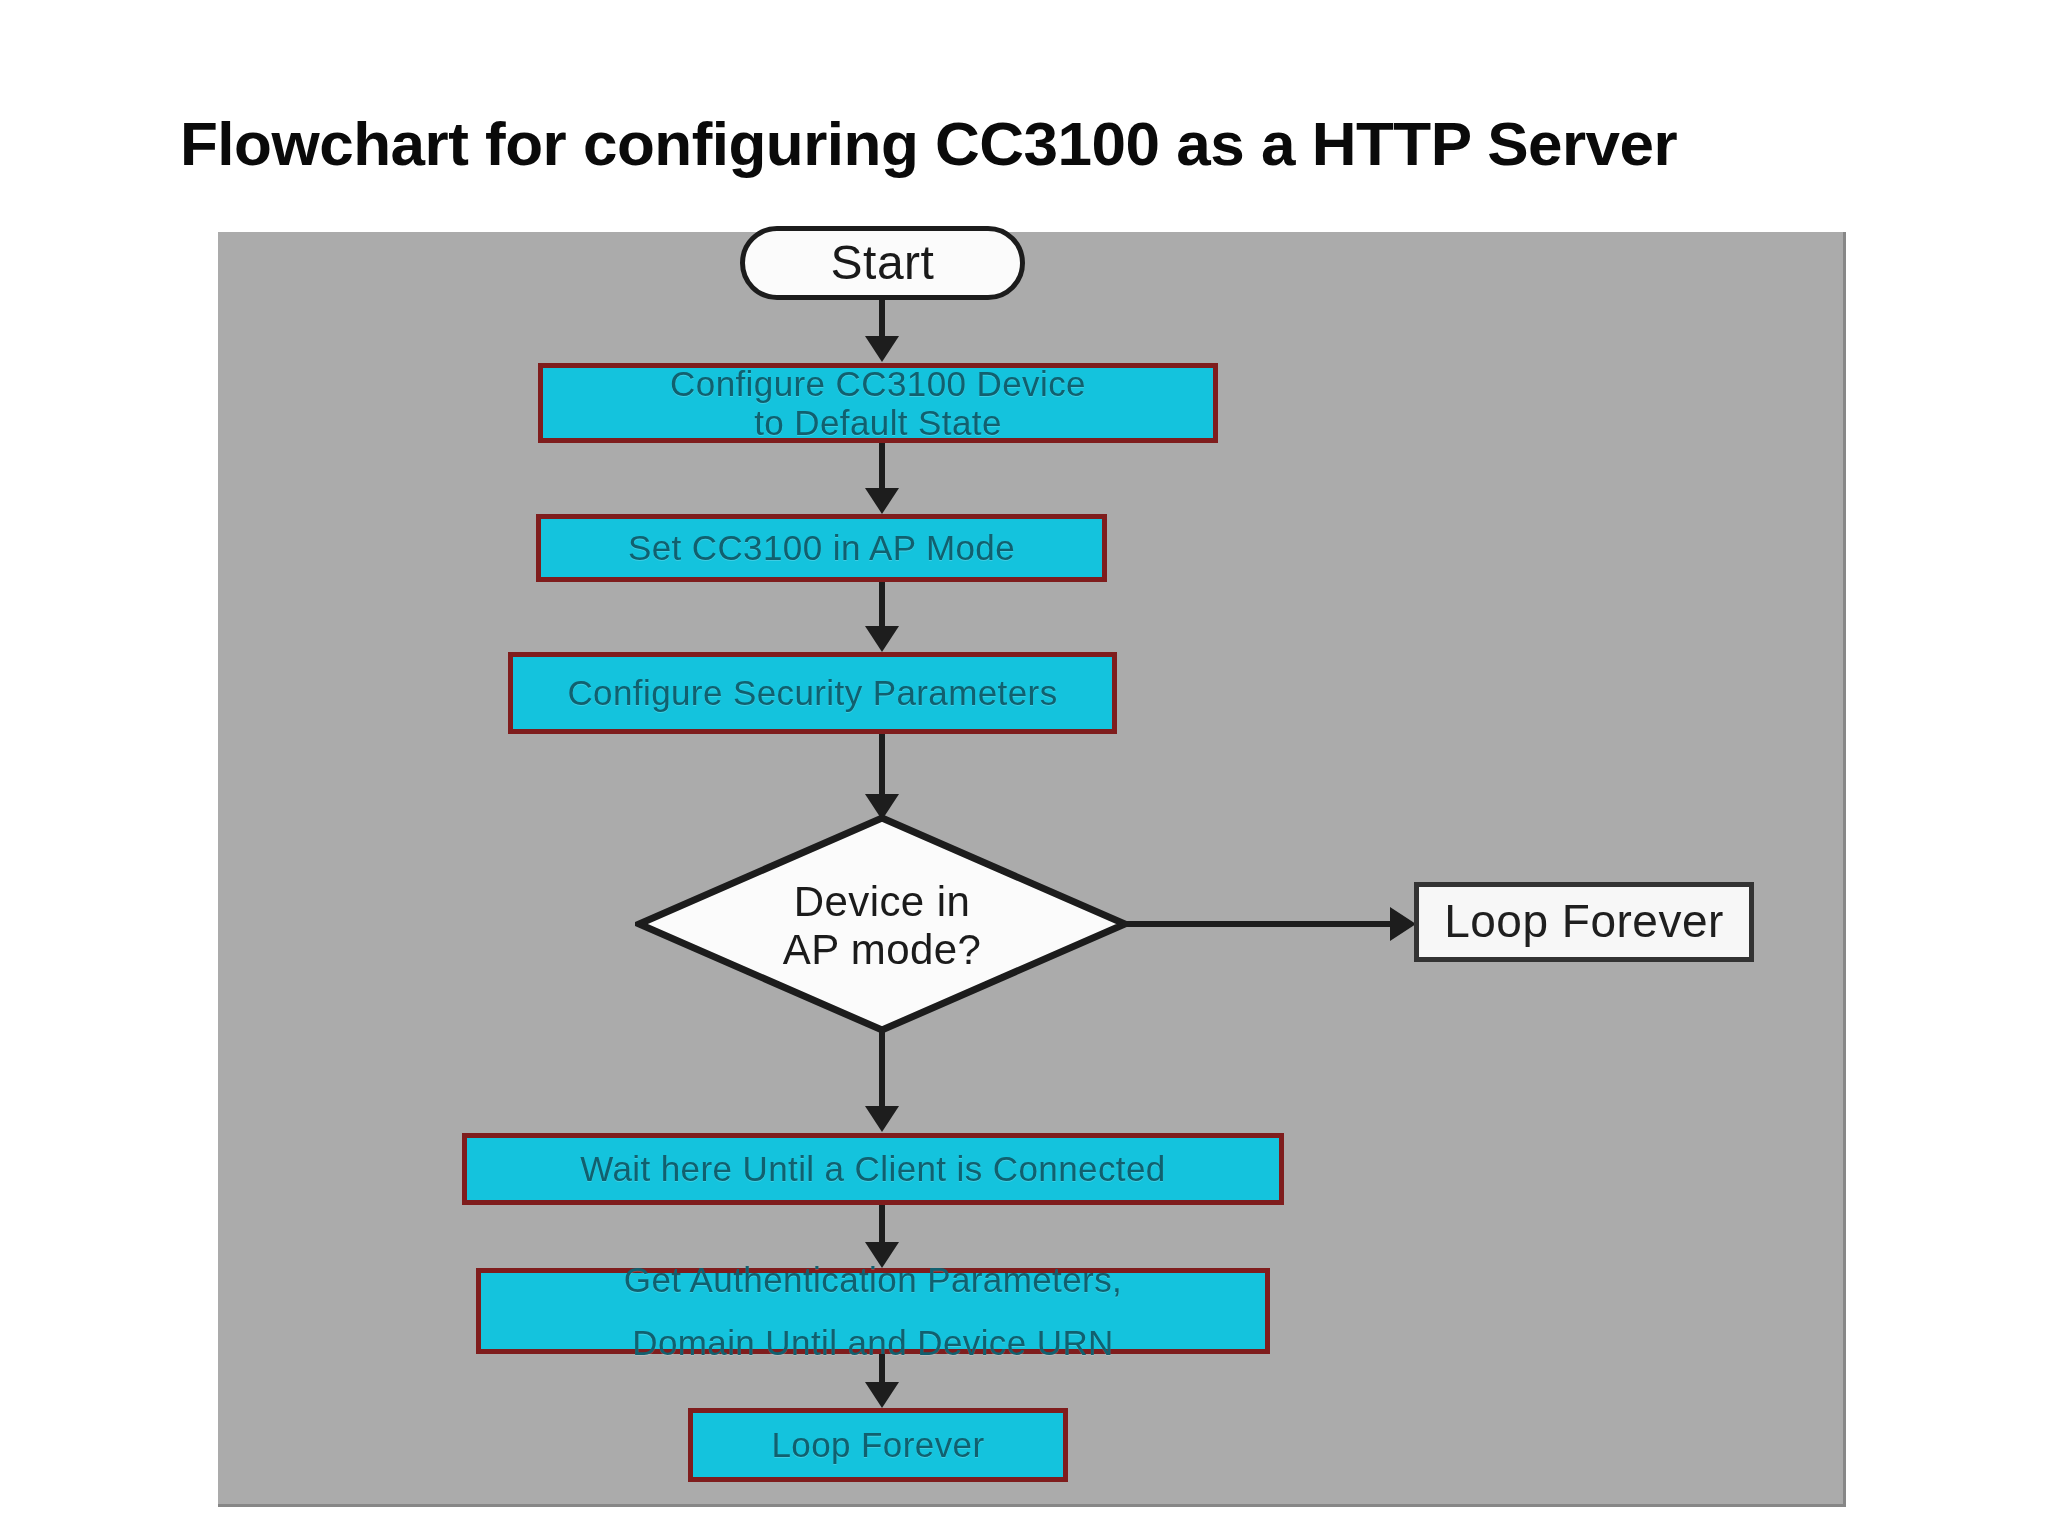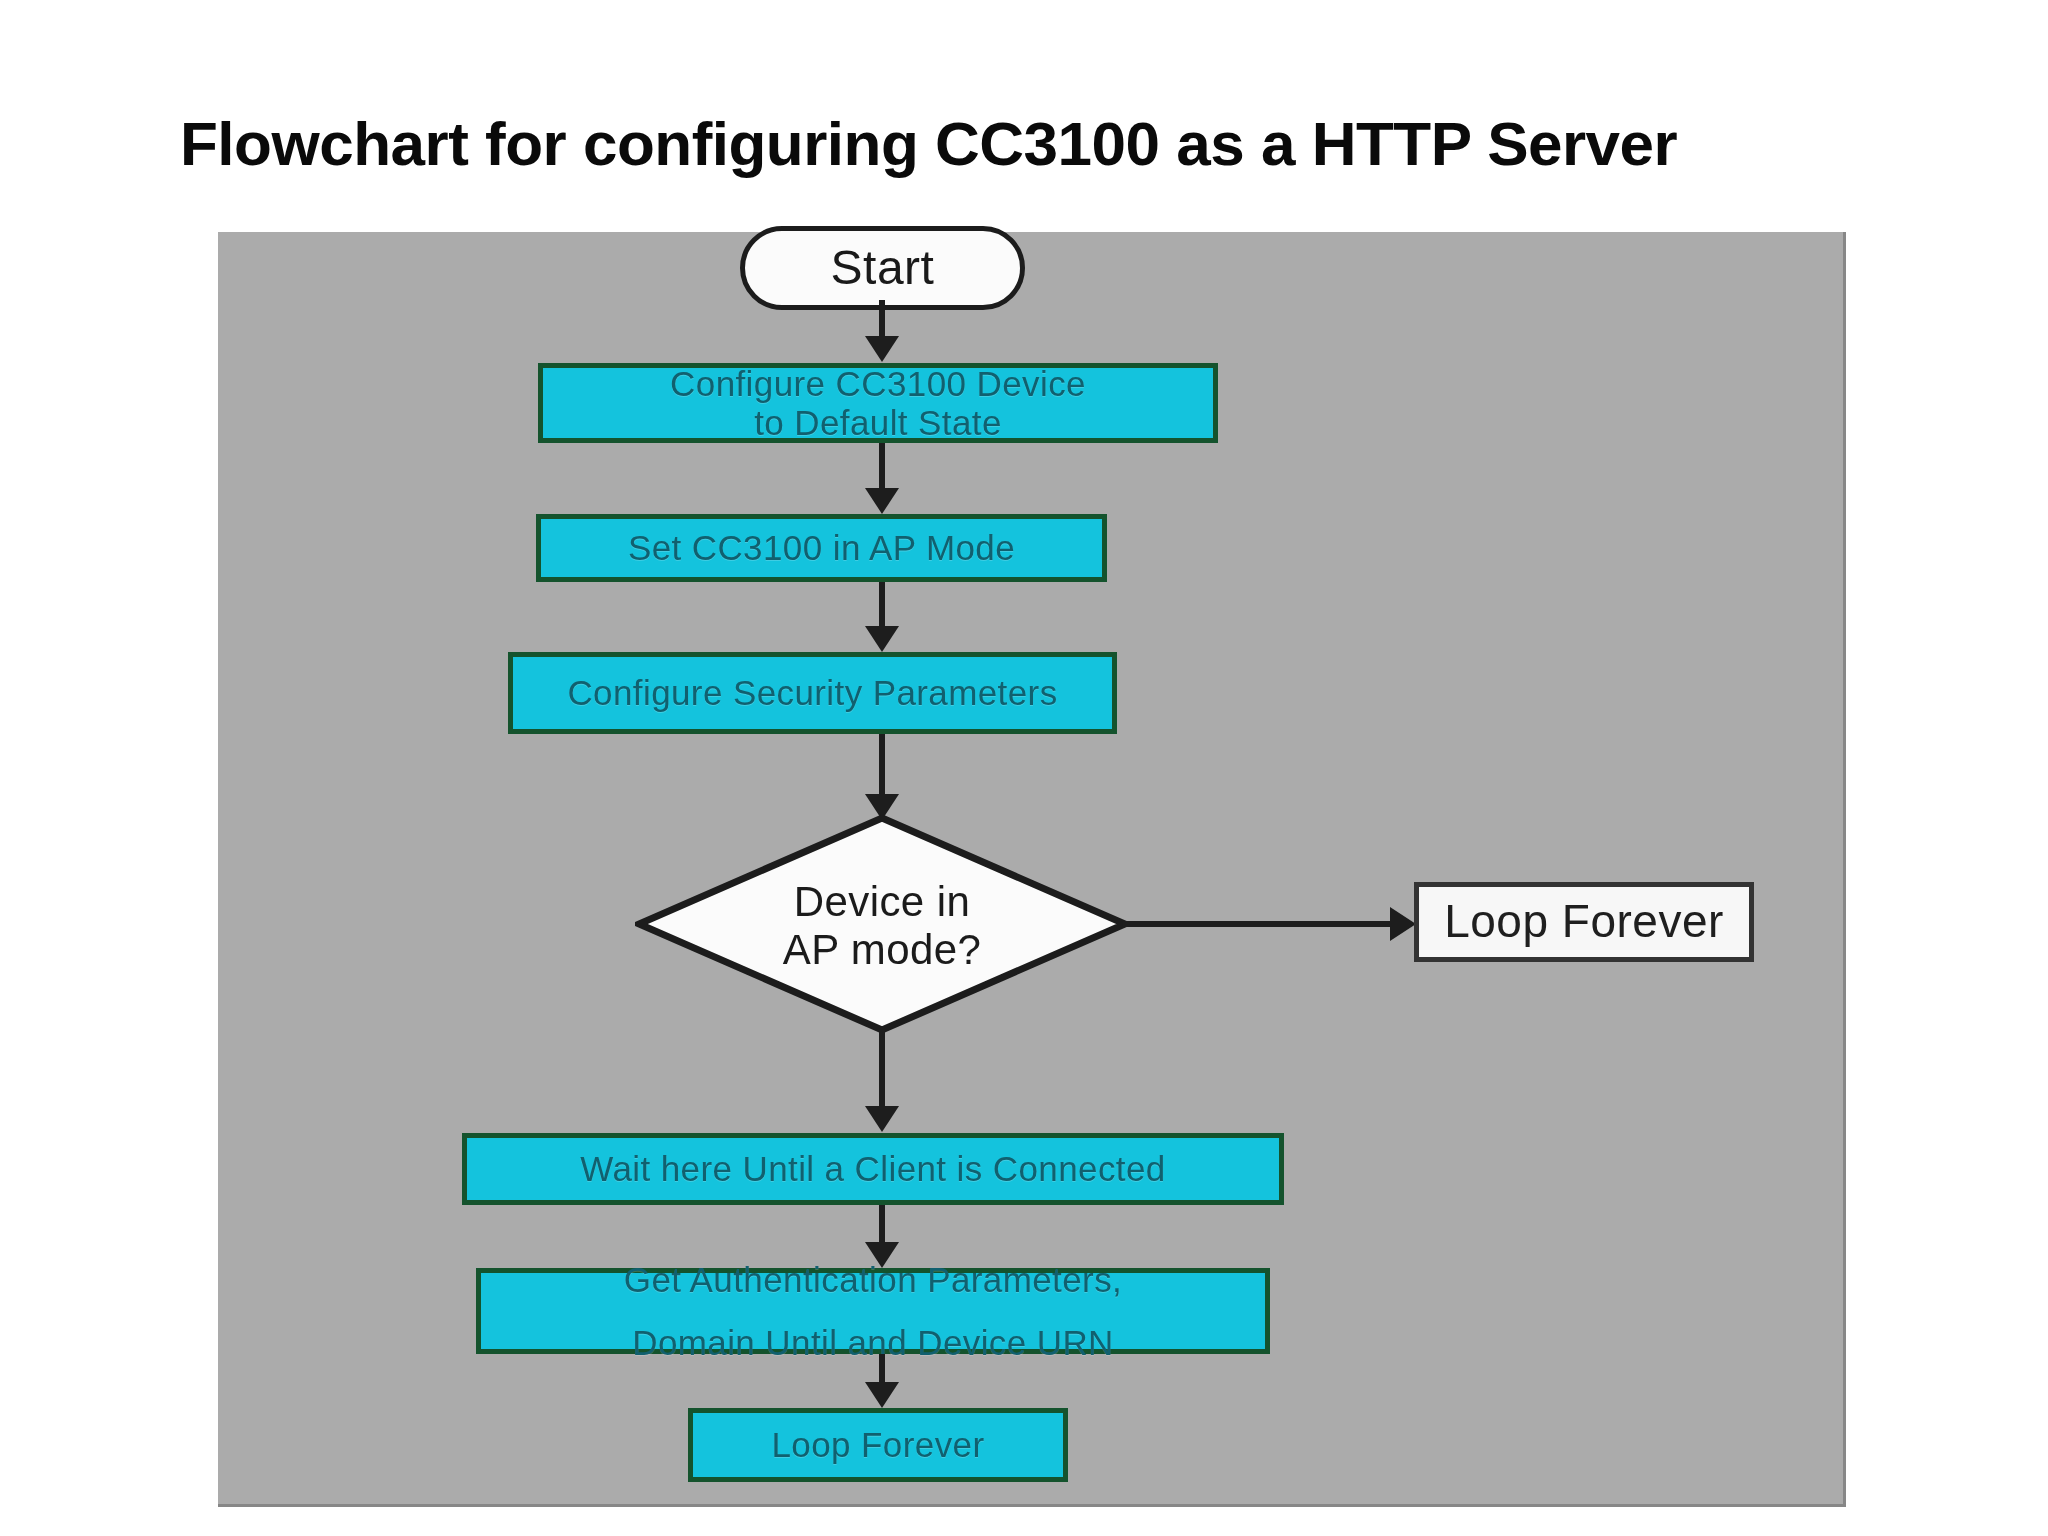--- a/index.html
+++ b/index.html
@@ -46,21 +46,21 @@
     box-sizing: border-box;
     display: flex;
     align-items: center;
     justify-content: center;
     text-align: center;
     line-height: 1.12;
   }
 
   .proc {
     background: #14c3dd;
-    border: 5px solid #14532d;
+    border: 5px solid #7f1d1d;
     color: #11606f;
     font-size: 35px;
     font-weight: 500;
     letter-spacing: 0.4px;
     text-shadow: 0 1px 0 rgba(255,255,255,0.18);
   }
 
   .terminator {
     background: #fbfbfb;
     border: 5px solid #1c1c1c;
@@ -133,21 +133,21 @@
 
   .lbl { pointer-events: none; }
 </style>
 </head>
 <body>
 
 <div id="slide-title" class="lbl">Flowchart for configuring CC3100 as a HTTP Server</div>
 
 <div id="flow-panel">
 
-  <div class="node terminator" style="left:522px; top:-6px; width:285px; height:84px;">
+  <div class="node terminator" style="left:522px; top:-6px; width:285px; height:74px;">
     <span>Start</span>
   </div>
 
   <div class="conn-v" style="left:661px; top:68px; height:44px;"></div>
   <div class="arrow-down" style="left:647px; top:104px;"></div>
 
   <div class="node proc" style="left:320px; top:131px; width:680px; height:80px; flex-direction:column;">
     <span>Configure CC3100 Device</span>
     <span>to Default State</span>
   </div>

